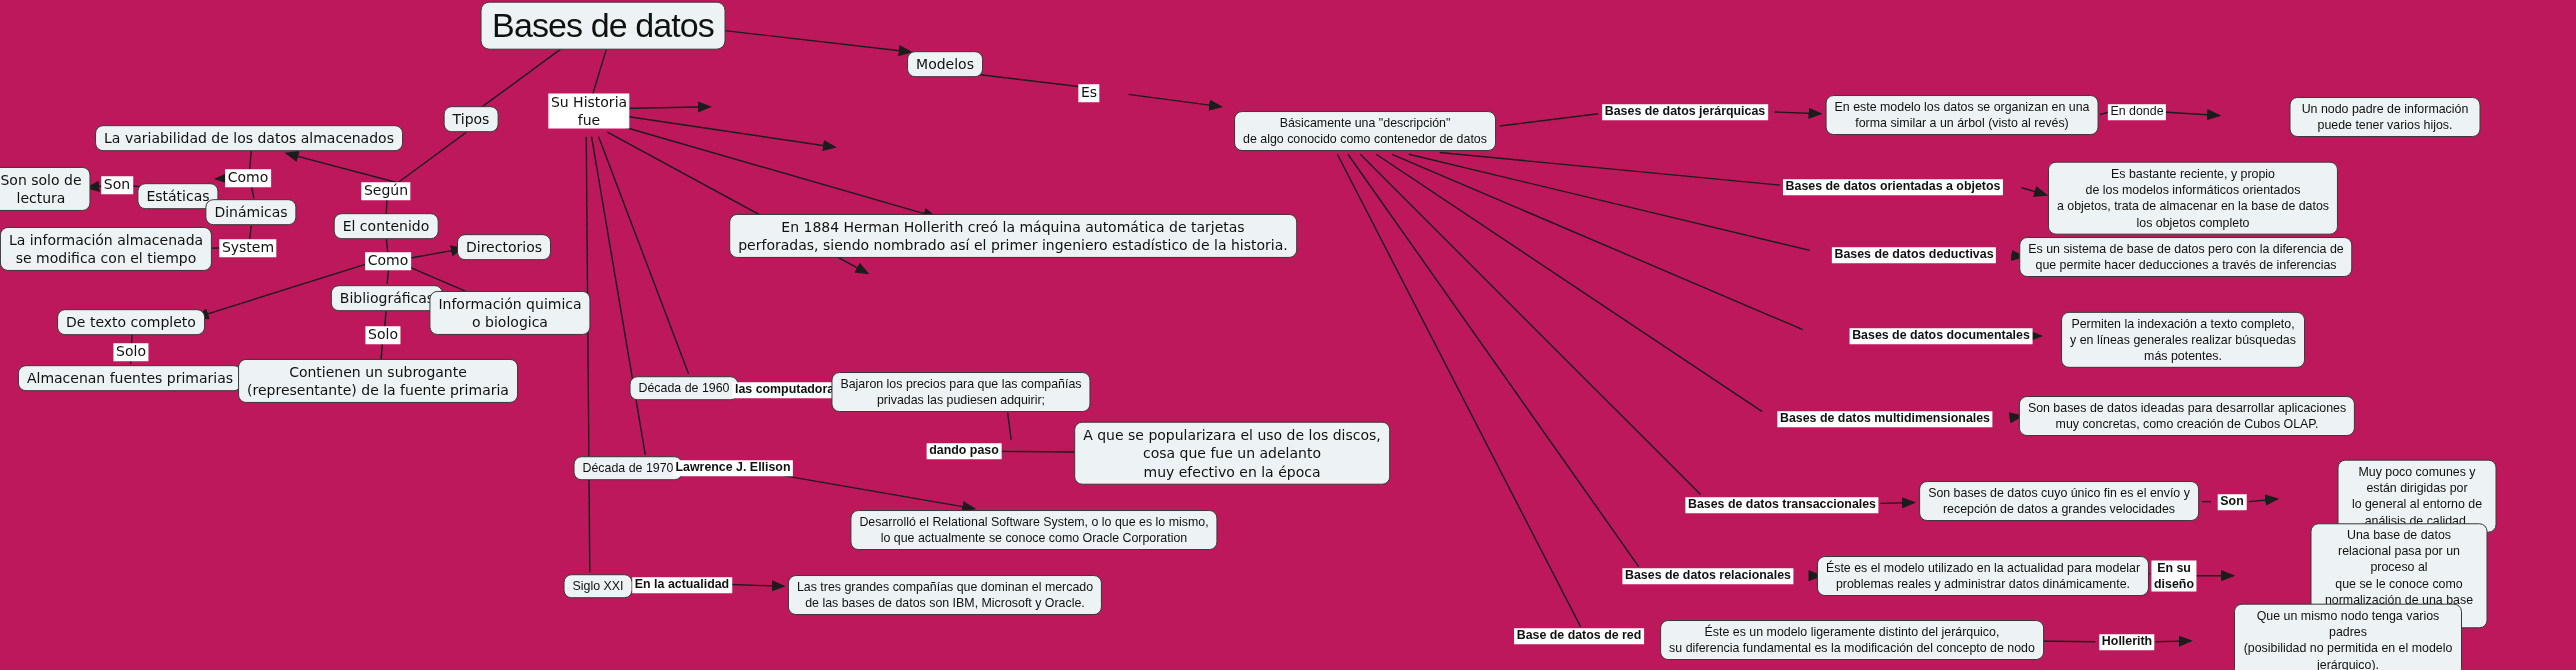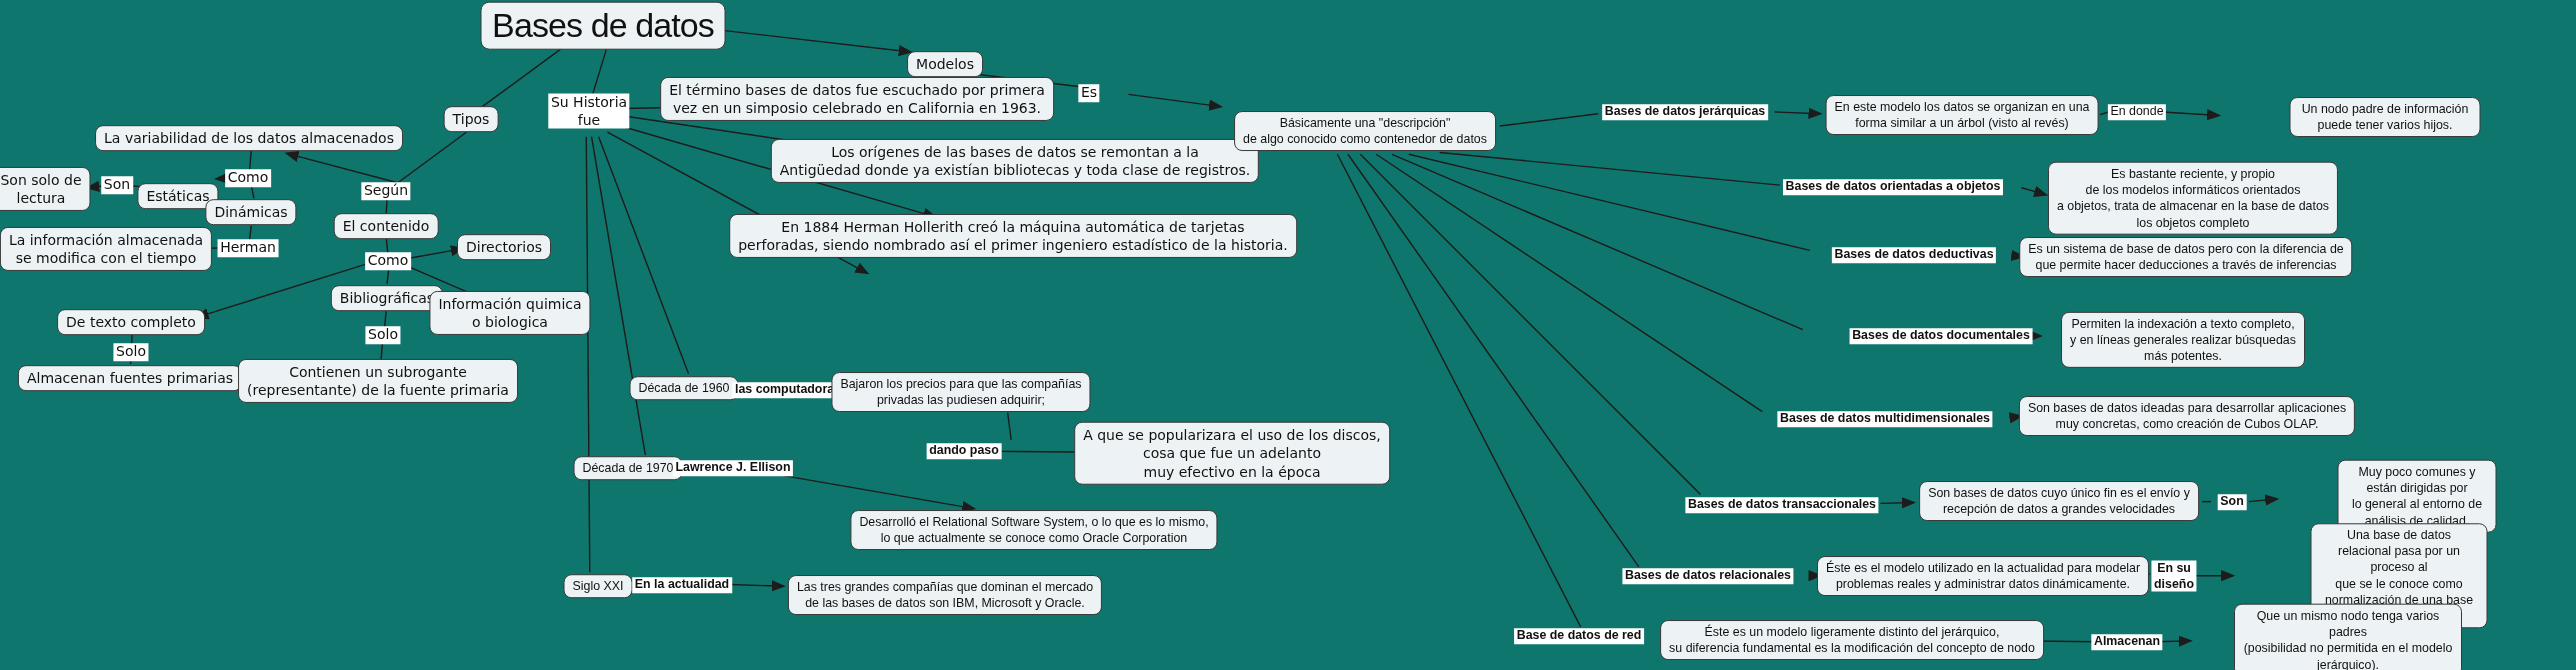--- a/index.html
+++ b/index.html
@@ -1,16 +1,16 @@
 <!DOCTYPE html>
 <html style="font-size:14px"><head>
 <meta charset="utf-8">
 <style>
   html,body{margin:0;padding:0;background:#ffffff;}
-  .canvas{position:relative;width:2576px;height:670px;background:#0f766e;overflow:hidden;
+  .canvas{position:relative;width:2576px;height:670px;background:#be185d;overflow:hidden;
           font-family:"DejaVu Sans","Liberation Sans",sans-serif;color:#111;}
   svg.wires{position:absolute;left:0;top:0;width:2576px;height:670px;}
   .box{position:absolute;transform:translate(-50%,-50%);
        background:#edf3f4;border:1.4px solid #383838;border-radius:8px;
        padding:2.6px 8px;text-align:center;white-space:pre-line;line-height:1.32;}
   .lbl{position:absolute;transform:translate(-50%,-50%);
        text-align:center;white-space:pre-line;line-height:1.25;background:#fff;padding:0 2.6px;}
   .b{font-weight:bold;}
   .f1{font-size:14px;font-family:"DejaVu Sans",sans-serif;}
   .f2{font-size:12.4px;font-family:"Liberation Sans",sans-serif;}
@@ -101,41 +101,37 @@
   <div class="lbl f1" style="left:589px;top:111px">Su Historia
 fue</div>
   <div class="box f1" style="left:249px;top:138px">La variabilidad de los datos almacenados</div>
   <div class="lbl f1" style="left:386px;top:191px">Según</div>
   <div class="lbl f1" style="left:248px;top:178px">Como</div>
   <div class="box f1" style="left:178px;top:196px">Estáticas</div>
   <div class="lbl f1" style="left:117px;top:185px">Son</div>
   <div class="box f1" style="left:41px;top:189px">Son solo de
 lectura</div>
   <div class="box f1" style="left:251px;top:212px">Dinámicas</div>
-  <div class="lbl f1" style="left:248px;top:248px">Herman</div>
+  <div class="lbl f1" style="left:248px;top:248px">System</div>
   <div class="box f1" style="left:106px;top:249px">La información almacenada
 se modifica con el tiempo</div>
   <div class="box f1" style="left:386px;top:226px">El contenido</div>
   <div class="lbl f1" style="left:388px;top:261px">Como</div>
   <div class="box f1" style="left:504px;top:247px">Directorios</div>
   <div class="box f1" style="left:387px;top:298px">Bibliográficas</div>
   <div class="box f1" style="left:510px;top:313px">Información quimica
 o biologica</div>
   <div class="box f1" style="left:131px;top:322px">De texto completo</div>
   <div class="lbl f1" style="left:131px;top:352px">Solo</div>
   <div class="box f1" style="left:130px;top:378px">Almacenan fuentes primarias</div>
   <div class="lbl f1" style="left:383px;top:335px">Solo</div>
   <div class="box f1" style="left:378px;top:381px">Contienen un subrogante
 (representante) de la fuente primaria</div>
 
   <div class="box f1" style="left:945px;top:64px">Modelos</div>
-  <div class="box f1" style="left:857px;top:99px">El término bases de datos fue escuchado por primera
-vez en un simposio celebrado en California en 1963.</div>
-  <div class="box f1" style="left:1015px;top:161px">Los orígenes de las bases de datos se remontan a la
-Antigüedad donde ya existían bibliotecas y toda clase de registros.</div>
   <div class="box f1" style="left:1013px;top:236px">En 1884 Herman Hollerith creó la máquina automática de tarjetas
 perforadas, siendo nombrado así el primer ingeniero estadístico de la historia.</div>
   <div class="box f2" style="left:684px;top:388px">Década de 1960</div>
   <div class="lbl f2 b" style="left:788px;top:390px">las computadoras</div>
   <div class="box f2" style="left:961px;top:392px">Bajaron los precios para que las compañías
 privadas las pudiesen adquirir;</div>
   <div class="lbl f2 b" style="left:964px;top:451px">dando paso</div>
   <div class="box f1" style="left:1232px;top:453px">A que se popularizara el uso de los discos,
 cosa que fue un adelanto
 muy efectivo en la época</div>
@@ -180,18 +176,18 @@
   <div class="lbl f2 b" style="left:1708px;top:576px">Bases de datos relacionales</div>
   <div class="box f2" style="left:1983px;top:576px">Éste es el modelo utilizado en la actualidad para modelar
 problemas reales y administrar datos dinámicamente.</div>
   <div class="lbl f2 b" style="left:2174px;top:576px">En su
 diseño</div>
   <div class="box f2" style="left:2399px;top:576px">Una base de datos relacional pasa por un proceso al
 que se le conoce como normalización de una base de datos.</div>
   <div class="lbl f2 b" style="left:1579px;top:636px">Base de datos de red</div>
   <div class="box f2" style="left:1852px;top:640px">Éste es un modelo ligeramente distinto del jerárquico,
 su diferencia fundamental es la modificación del concepto de nodo</div>
-  <div class="lbl f2 b" style="left:2127px;top:642px">Almacenan</div>
+  <div class="lbl f2 b" style="left:2127px;top:642px">Hollerith</div>
   <div class="box f2" style="left:2348px;top:640px">Que un mismo nodo tenga varios padres
 (posibilidad no permitida en el modelo jerárquico).</div>
 
 </div>
 
 
 </body></html>

